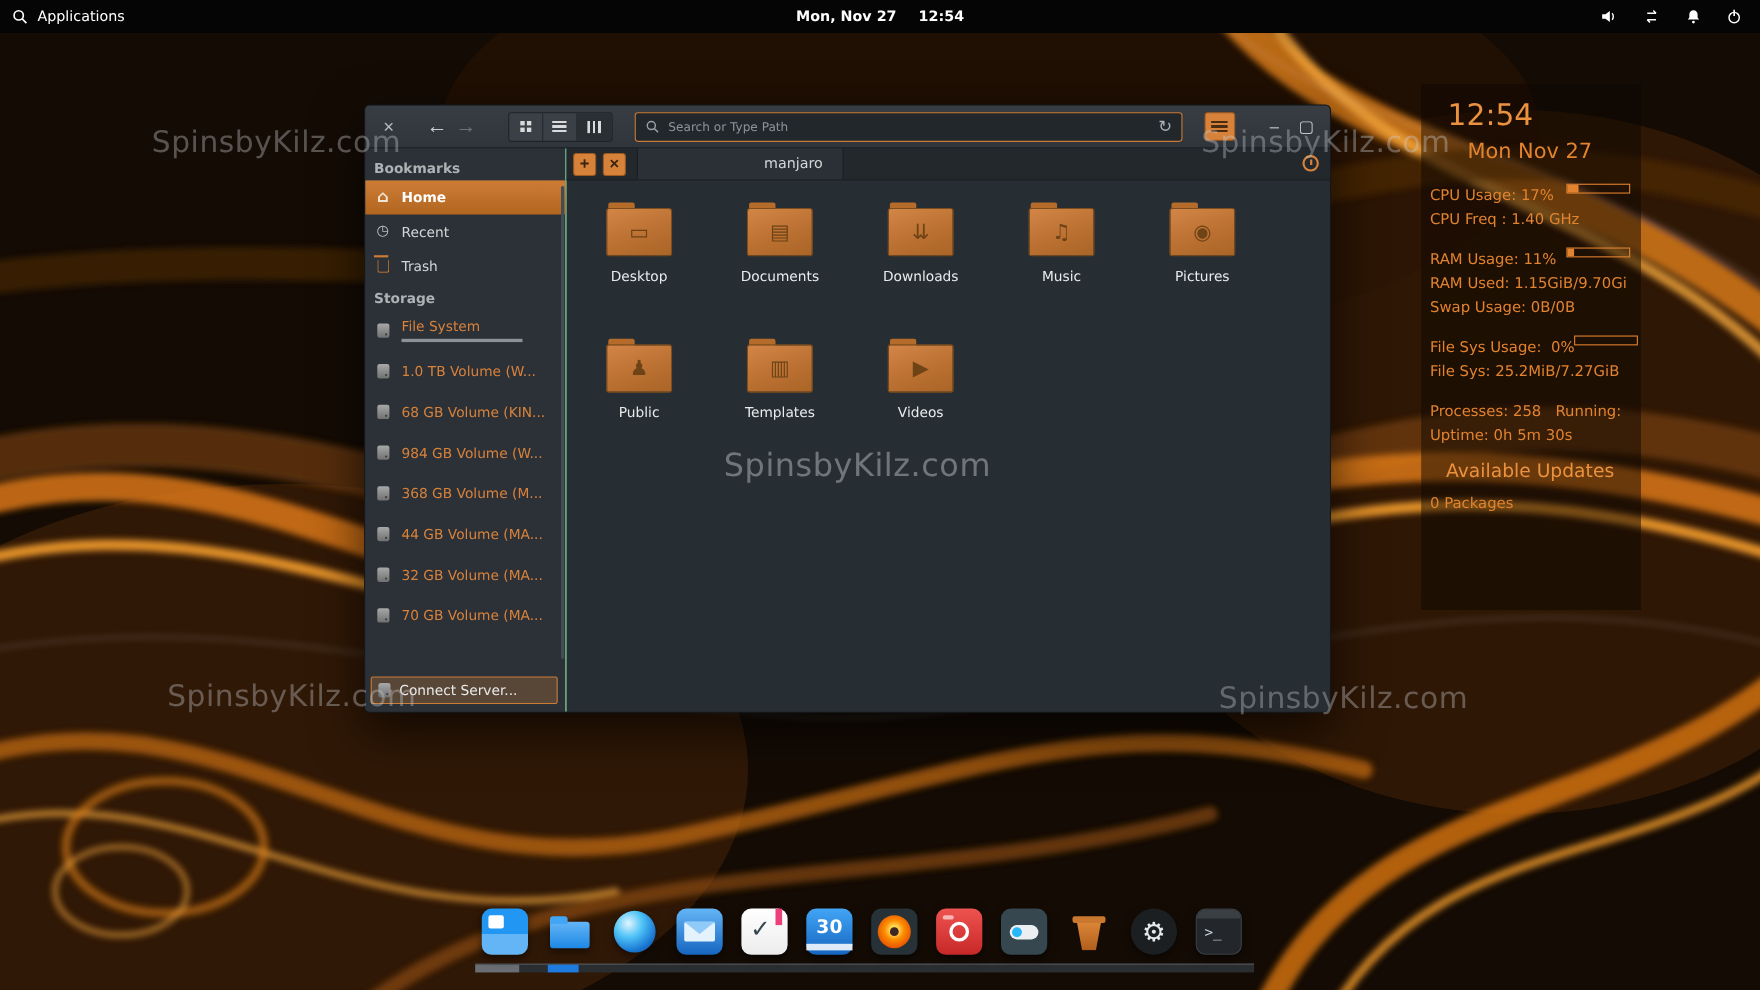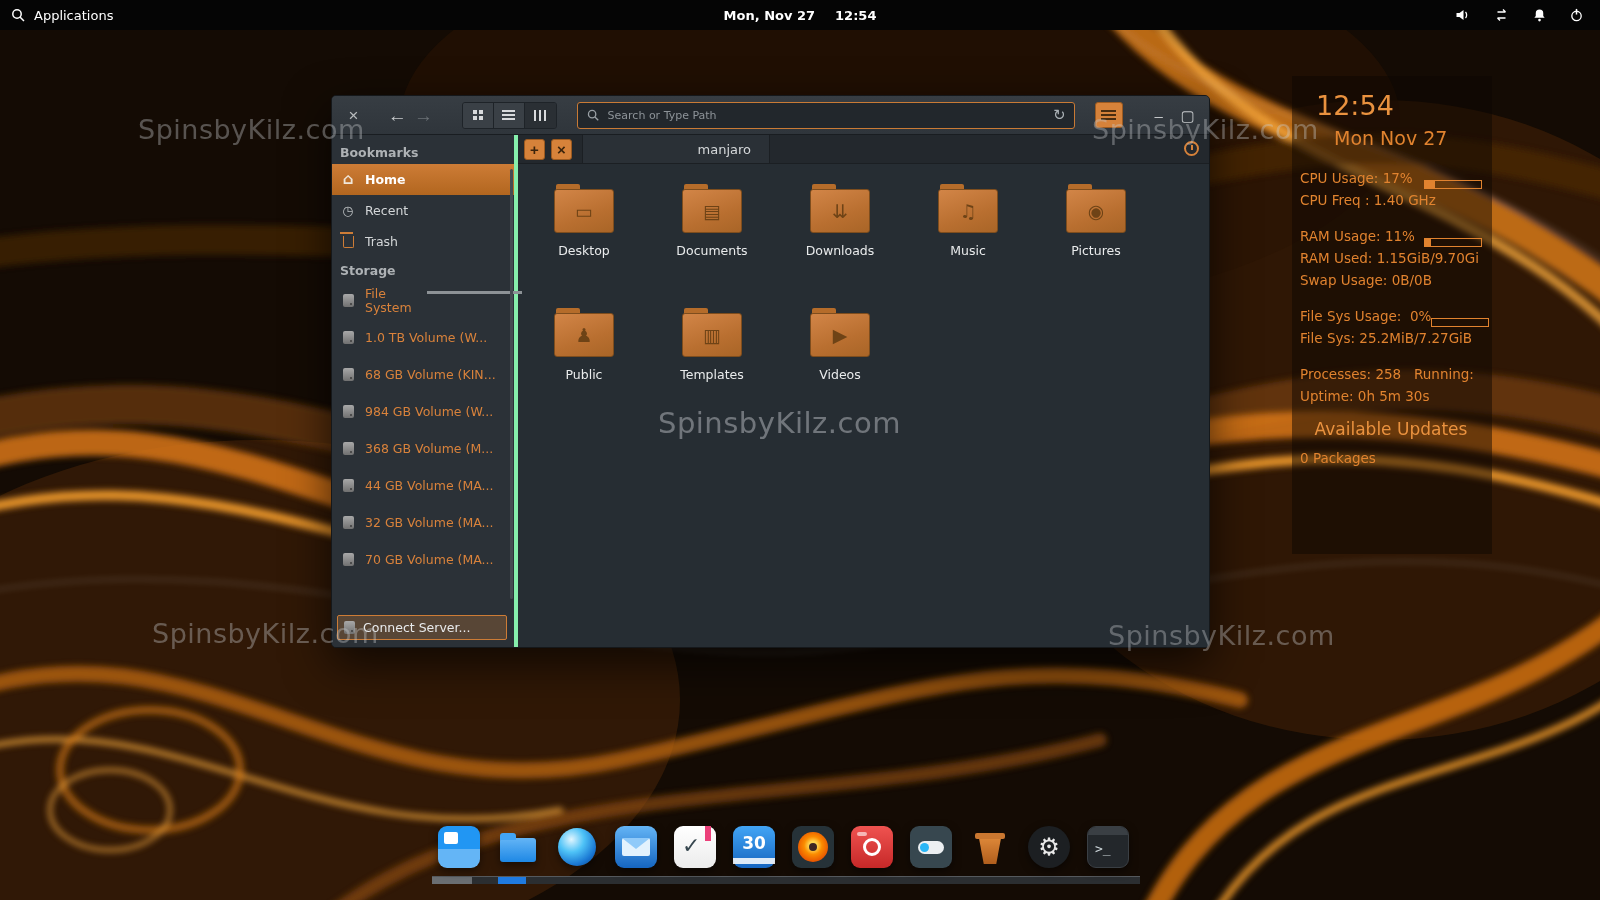--- a/index.html
+++ b/index.html
@@ -41,35 +41,35 @@
   .searchbar input{flex:1;background:transparent;border:none;outline:none;color:#cfd2d4;font-size:11px;font-family:inherit;}
   .searchbar input::placeholder{color:#8d9398;}
   .refresh{color:#aab0b5;font-size:15px;cursor:pointer;}
   .menu-btn{width:32px;height:26px;margin-left:14px;background:#d6823a;border:1px solid #9c5a20;border-radius:3px;
             display:flex;align-items:center;justify-content:center;}
   .bars{width:15px;height:10px;background:repeating-linear-gradient(#4a2d10 0 2px,transparent 2px 4px);}
   .min-btn,.max-btn{background:none;border:none;color:#c3c6c8;font-size:15px;width:26px;line-height:1;}
   .min-btn{margin-left:18px;}
 
   .fm-body{flex:1;display:flex;min-height:0;}
-  .fm-sidebar{width:182px;flex:0 0 auto;background:#2b3137;border-right:4px solid #86efac;
+  .fm-sidebar{width:182px;flex:0 0 auto;background:#2b3137;border-right:1px solid #86efac;
               position:relative;padding-top:4px;font-size:12.5px;}
   .sb-scroll{position:absolute;right:1px;top:34px;bottom:48px;width:3px;background:#454c52;border-radius:2px;}
   .sb-header{color:#aeb2b5;font-weight:bold;padding:6px 8px 4px;}
   .sb-item{display:flex;align-items:center;gap:9px;height:31px;padding:0 8px;color:#d3d6d8;cursor:pointer;}
   .sb-item.selected{background:linear-gradient(#cd7c36,#b2661f);color:#fff;font-weight:bold;}
   .sb-ic{width:16px;flex:0 0 16px;display:flex;align-items:center;justify-content:center;}
   .glyph-home{color:#f0e6d8;font-size:15px;line-height:1;}
   .glyph-clock{color:#b9bdbf;font-size:13px;line-height:1;}
   .ic-trash{width:9px;height:11px;border:1.5px solid #cd7c36;border-top:none;border-radius:0 0 2px 2px;position:relative;}
   .ic-trash::before{content:"";position:absolute;top:-3.5px;left:-3.5px;width:13px;height:2px;background:#cd7c36;}
   .ic-drive{width:11px;height:13px;background:linear-gradient(#a8a8a8,#707070);border-radius:2px;position:relative;}
   .ic-drive::after{content:"";position:absolute;right:2px;bottom:2px;width:2px;height:2px;background:#3d3d3d;border-radius:50%;}
   .sb-item.vol{height:37px;color:#d9823b;}
-  .vol-label{display:flex;flex-direction:row;line-height:1.1;}
+  .vol-label{display:flex;flex-direction:column;line-height:1.1;}
   .fsbar{display:block;width:110px;height:3px;background:#8d9296;margin-top:4px;}
   .connect-btn{position:absolute;left:5px;right:7px;bottom:7px;height:23px;display:flex;align-items:center;gap:8px;
                padding:0 6px;background:rgba(205,124,54,.28);border:1px solid #cd7c36;border-radius:2px;
                color:#e8eaec;font-size:12.5px;cursor:pointer;}
 
   .fm-main{flex:1;display:flex;flex-direction:column;min-width:0;}
   .fm-tabbar{height:28px;background:#23282d;border-bottom:1px solid #1b1f23;display:flex;align-items:center;
              padding:0 6px;gap:6px;flex:0 0 auto;position:relative;}
   .tab-new,.tab-close{width:21px;height:21px;background:#d6823a;border:1px solid #9c5a20;border-radius:3px;
                       color:#3c240c;font-size:15px;font-weight:bold;line-height:1;display:flex;align-items:center;
@@ -90,21 +90,21 @@
          display:flex;align-items:center;justify-content:center;}
   .emblem{color:#6e4316;font-size:19px;line-height:1;}
   .fold-label{margin-top:9px;color:#e9ebec;font-size:12.5px;text-align:center;}
 
   
   .conky{position:absolute;left:1292px;top:76px;width:200px;min-height:478px;background:rgba(12,7,2,.48);
          padding:14px 10px 16px 8px;box-sizing:border-box;color:#e1832f;font-size:13.5px;z-index:3;}
   .conky div{white-space:pre;}
   .ck-time{font-size:27px;color:#ea923f;margin-left:16px;}
   .ck-date{font-size:19px;margin:6px 0 18px 34px;}
-  .ck-row{display:flex;align-items:flex-end;line-height:22px;}
+  .ck-row{display:flex;align-items:flex-start;line-height:22px;}
   .ck-row .txt{flex:0 0 auto;}
   .ck-bar{margin-left:auto;width:58px;height:9px;border:1px solid #e1832f;box-sizing:border-box;flex:0 0 auto;}
   .ck-bar .fill{display:block;height:100%;background:#e1832f;}
   .ck-line{line-height:22px;}
   .ck-gap{height:14px;}
   .ck-updates{font-size:17px;color:#ea923f;text-align:center;margin:12px 0 8px;white-space:pre;}
 
   
   .wm{position:absolute;color:rgba(200,202,205,.38);font-size:27px;letter-spacing:.5px;z-index:20;pointer-events:none;}
   .wm1{left:138px;top:114px;}

